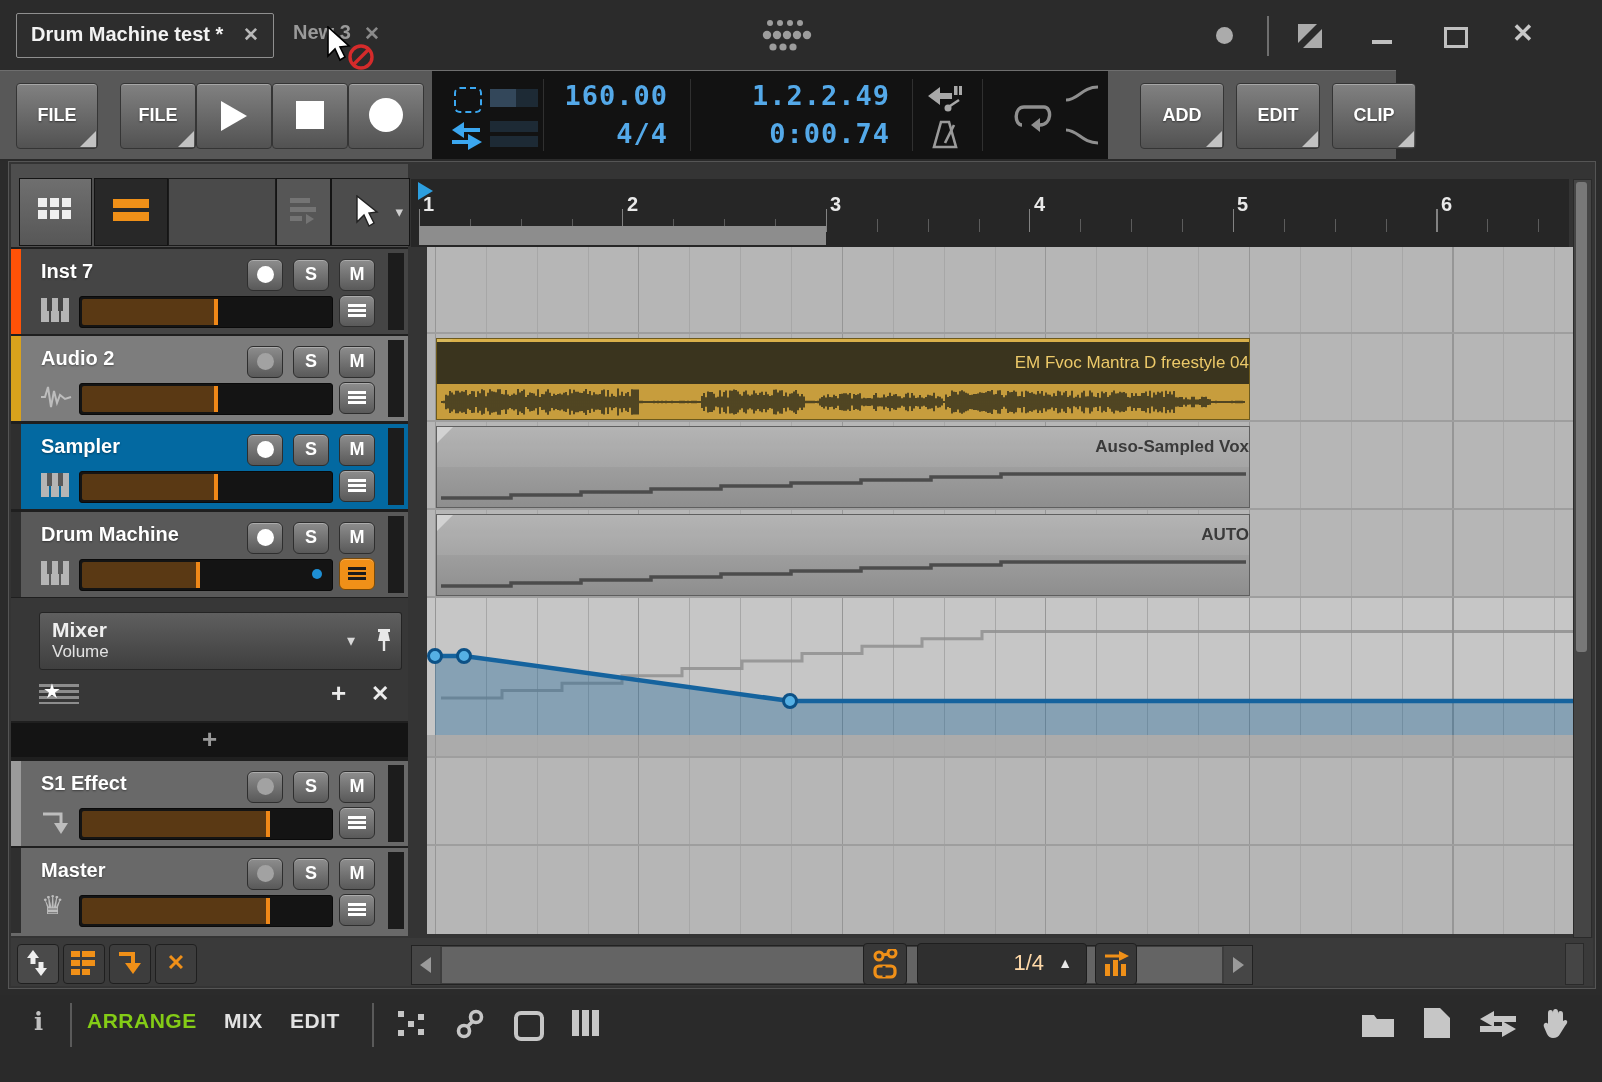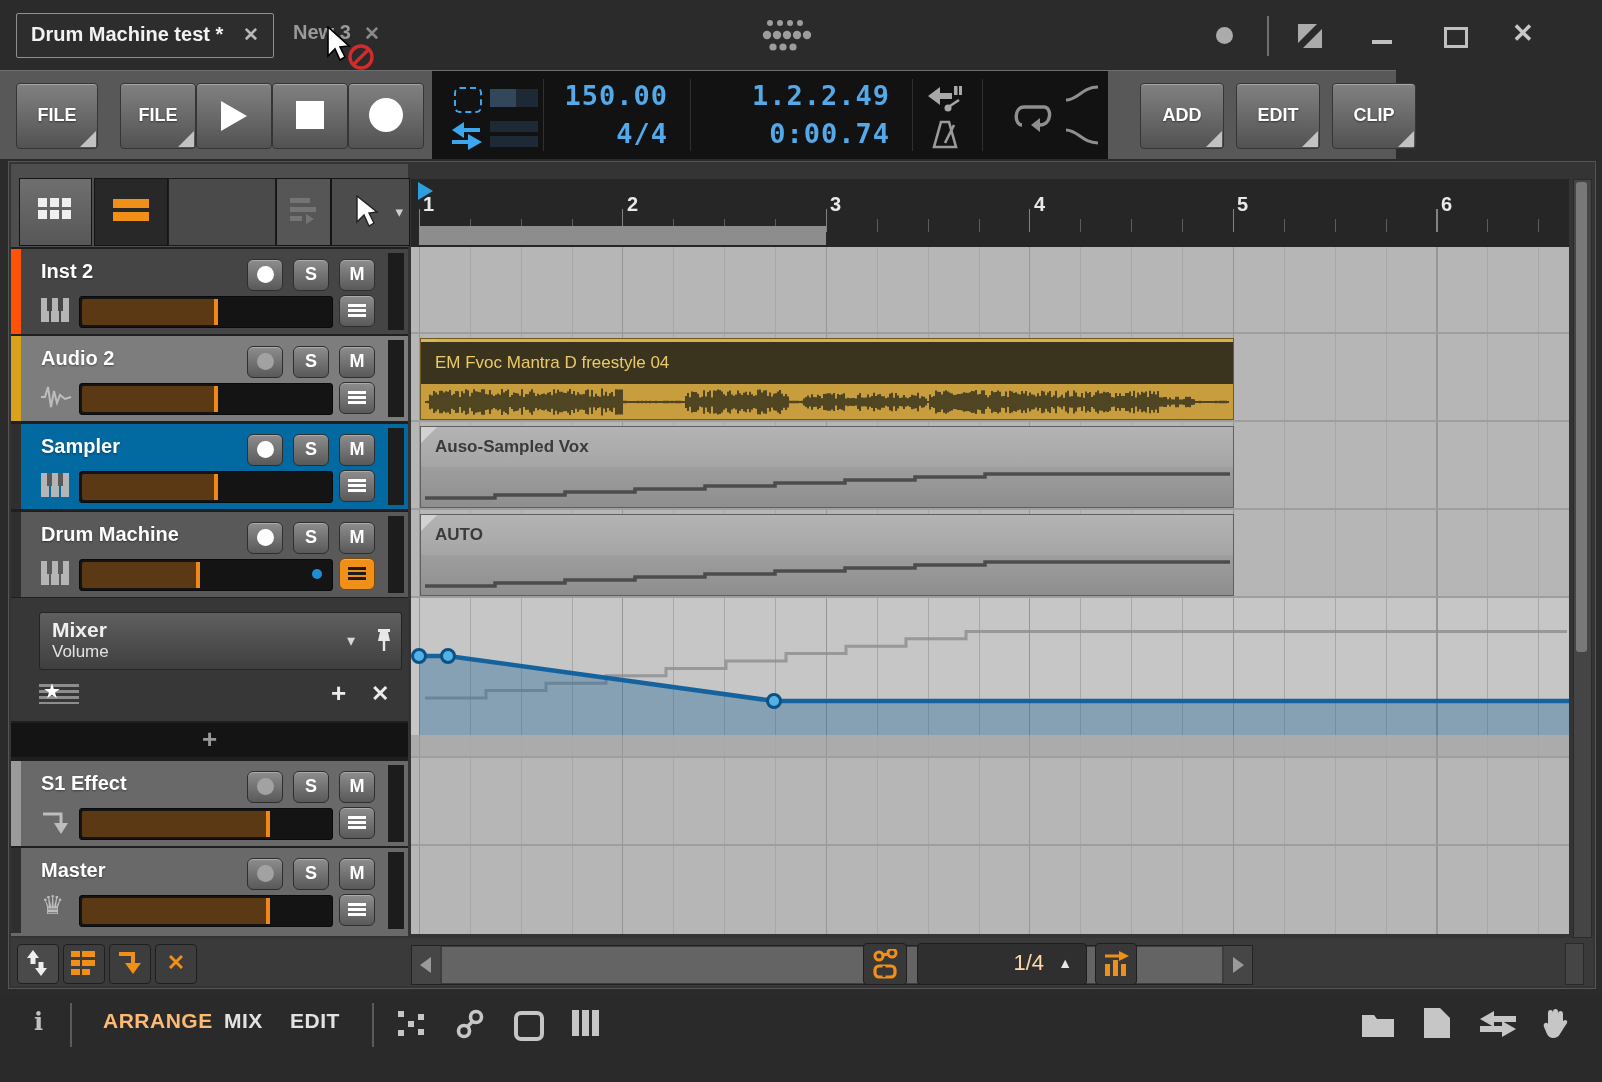--- a/index.html
+++ b/index.html
@@ -41,21 +41,21 @@
   .ticon{position:absolute;left:28px;top:47px;width:34px;height:28px;}
   
   #arr{left:402px;top:17px;width:1158px;height:757px;}
   #ruler{position:absolute;left:0;top:0;width:1158px;height:68px;background:#262626;}
   .rnum{position:absolute;top:14px;color:#e9e9e9;font-size:20px;font-weight:bold;}
   .ticks-min{position:absolute;left:0;top:40px;width:1158px;height:13px;
      background:repeating-linear-gradient(90deg,#5c5c5c 0 1px,rgba(0,0,0,0) 1px 50.875px);background-position:8px 0;}
   .ticks-maj{position:absolute;left:0;top:30px;width:1158px;height:23px;
      background:repeating-linear-gradient(90deg,#828282 0 1px,rgba(0,0,0,0) 1px 203.5px);background-position:8px 0;}
   .rangebar{position:absolute;left:8px;top:47px;width:407px;height:19px;background:#8d8d8d;}
-  #lanes{position:absolute;left:0;top:68px;width:1046px;height:689px;}
+  #lanes{position:absolute;left:16px;top:68px;width:1046px;height:689px;text-align:right;}
   .glane{background-color:#b6b6b6;background-image:
      repeating-linear-gradient(90deg,#969696 0 1px,rgba(0,0,0,0) 1px 203.5px),
      repeating-linear-gradient(90deg,#a7a7a7 0 1px,rgba(0,0,0,0) 1px 50.875px);
      background-position:8px 0;position:absolute;left:0;width:1158px;box-sizing:border-box;border-bottom:2px solid #9e9e9e;}
   .clip{position:absolute;left:9px;width:814px;height:82px;box-sizing:border-box;}
   .noteclip{background:linear-gradient(#aeaeae,#8e8e8e);border:1px solid #5f5f5f;}
   .noteclip .nchead{position:absolute;left:0;top:0;right:0;height:40px;background:rgba(255,255,255,.08);
       color:#3a3a3a;font-size:17px;font-weight:bold;line-height:40px;padding-left:14px;}
   .cornercut{position:absolute;left:0;top:0;width:0;height:0;border-style:solid;border-width:16px 16px 0 0;}
   .steps-svg{position:absolute;left:0;top:0;width:812px;height:81px;}
@@ -140,21 +140,21 @@
         <div style="width:55%;height:100%;background:#33475a;"></div>
         </div>
       <svg style="position:absolute;left:18px;top:48px;" width="34" height="32">
         <polygon points="14,3 14,9 30,9 30,13 14,13 14,19 2,11" fill="#3ba7f0"></polygon>
         <polygon points="18,15 18,21 2,21 2,25 18,25 18,31 32,23" fill="#3ba7f0"></polygon>
       </svg>
       <div style="position:absolute;left:58px;top:50px;width:48px;height:11px;background:#1d2a35;"></div>
       <div style="position:absolute;left:58px;top:65px;width:48px;height:11px;background:#1d2a35;"></div>
       <div class="vline" style="left:111px;"></div>
 
-      <div class="blue" style="position:absolute;left:120px;top:9px;width:116px;text-align:right;">150.00</div>
+      <div class="blue" style="position:absolute;left:120px;top:9px;width:116px;text-align:right;">160.00</div>
       <div class="blue" style="position:absolute;left:120px;top:47px;width:116px;text-align:right;">4/4</div>
       <div class="vline" style="left:258px;"></div>
 
       <div class="blue" style="position:absolute;left:268px;top:9px;width:190px;text-align:right;">1.2.2.49</div>
       <div class="blue" style="position:absolute;left:268px;top:47px;width:190px;text-align:right;">0:00.74</div>
       <div class="vline" style="left:480px;"></div>
 
       <svg style="position:absolute;left:494px;top:12px;" width="36" height="32">
         <polygon points="14,4 14,10 26,10 26,16 14,16 14,22 2,13" fill="#a8a8a8"></polygon>
         <rect x="28" y="3" width="3.5" height="9" fill="#a8a8a8"></rect>
@@ -227,21 +227,21 @@
       </div>
       <div class="vtogg" style="left:320px;width:77px;background:#4c4c4c;">
         <svg width="26" height="32" style="margin:16px 0 0 22px;">
           <polygon points="3,1 3,27 10,20 15,31 20,28 15,18 23,17" fill="#fff" stroke="#222" stroke-width="1.4"></polygon>
         </svg>
         <span style="position:absolute;right:6px;top:24px;color:#cfcfcf;font-size:15px;">▾</span>
       </div>
 
       <div class="trow" style="top:85px;background:#454545;">
         <div class="strip" style="background: rgb(255, 82, 7);"></div>
-        <div class="tname">Inst 2</div>
+        <div class="tname">Inst 7</div>
         <div class="sq" style="left:236px;top:10px;">
             <div class="dot" style="background:#fff;"></div>
           </div>
         <div class="sq" style="left:282px;top:10px;">S</div>
         <div class="sq" style="left:328px;top:10px;">M</div>
         <svg class="ticon" viewBox="0 0 34 28">
           <g fill="#b5b5b5">
               <rect x="2" y="2" width="8" height="24"></rect>
               <rect x="12" y="2" width="8" height="24"></rect>
               <rect x="22" y="2" width="8" height="24"></rect>
@@ -541,21 +541,21 @@
             <polygon points="26,6 16,1 16,11" fill="#f09018"></polygon>
         </svg>
       </div>
       <div style="position:absolute;left:1554px;top:5px;width:17px;height:40px;background:#454545;border:1px solid #2a2a2a;"></div>
     </div>
   </div>
 
   <div class="abs" id="status">
     <span class="abs" style="left:34px;top:12px;color:#c0c0c0;font-size:24px;font-weight:bold;font-family:'DejaVu Serif',serif;">i</span>
     <div class="sep" style="left:70px;top:8px;height:44px;"></div>
-    <span class="view" style="left:103px;color:#fdba74;">ARRANGE</span>
+    <span class="view" style="left:87px;color:#84cc16;">ARRANGE</span>
     <span class="view" style="left:224px;color:#e2e2e2;">MIX</span>
     <span class="view" style="left:290px;color:#e2e2e2;">EDIT</span>
     <div class="sep" style="left:372px;top:8px;height:44px;"></div>
 
     <svg class="abs" style="left:398px;top:16px;" width="28" height="26">
       <g fill="#c6c6c6">
           <rect x="0" y="0" width="6" height="6"></rect>
           <rect x="20" y="3" width="6" height="6"></rect>
       <rect x="10" y="10" width="6" height="6"></rect>
           <rect x="0" y="19" width="6" height="6"></rect>

